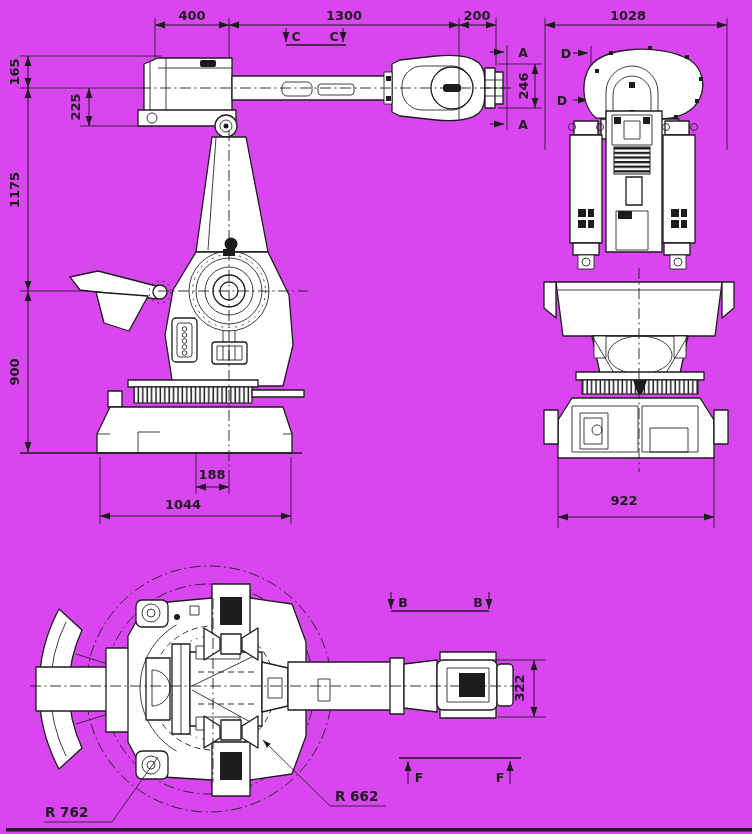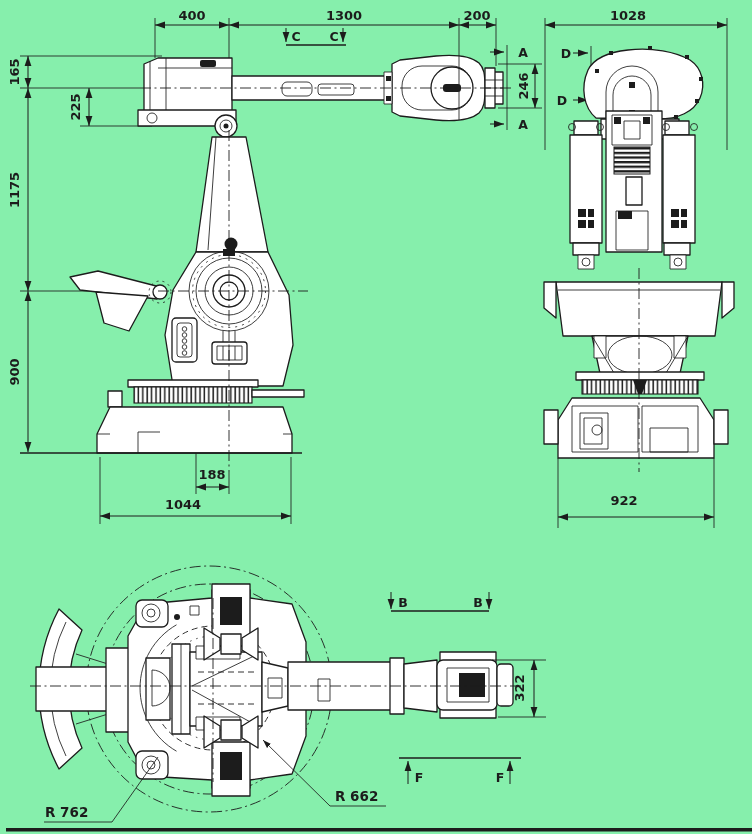--- a/index.html
+++ b/index.html
@@ -1,16 +1,16 @@
 <!DOCTYPE html>
 <html><head>
 <meta charset="utf-8">
 <style>
   html,body{margin:0;padding:0;background:#e8e8e8;}
-  #stage{position:relative;width:752px;height:834px;background:#86efac;overflow:hidden;
+  #stage{position:relative;width:752px;height:834px;background:#d946ef;overflow:hidden;
          font-family:"DejaVu Sans","Liberation Sans",sans-serif;}
   svg{display:block}
   .ln{fill:none;stroke:#1c1c1c;stroke-width:1.3;stroke-linejoin:round;stroke-linecap:butt}
   .tn{fill:none;stroke:#1c1c1c;stroke-width:.85;stroke-linejoin:round}
   .fw{fill:#ffffff;stroke:#1c1c1c;stroke-width:1.3;stroke-linejoin:round}
   .ft{fill:#ffffff;stroke:#1c1c1c;stroke-width:.85;stroke-linejoin:round}
   .fd{fill:#1c1c1c;stroke:none}
   .cl{fill:none;stroke:#1c1c1c;stroke-width:.9;stroke-dasharray:11 3.5 2 3.5}
   .dsh{fill:none;stroke:#1c1c1c;stroke-width:.9;stroke-dasharray:6 4}
   .dm{fill:none;stroke:#1c1c1c;stroke-width:1}

